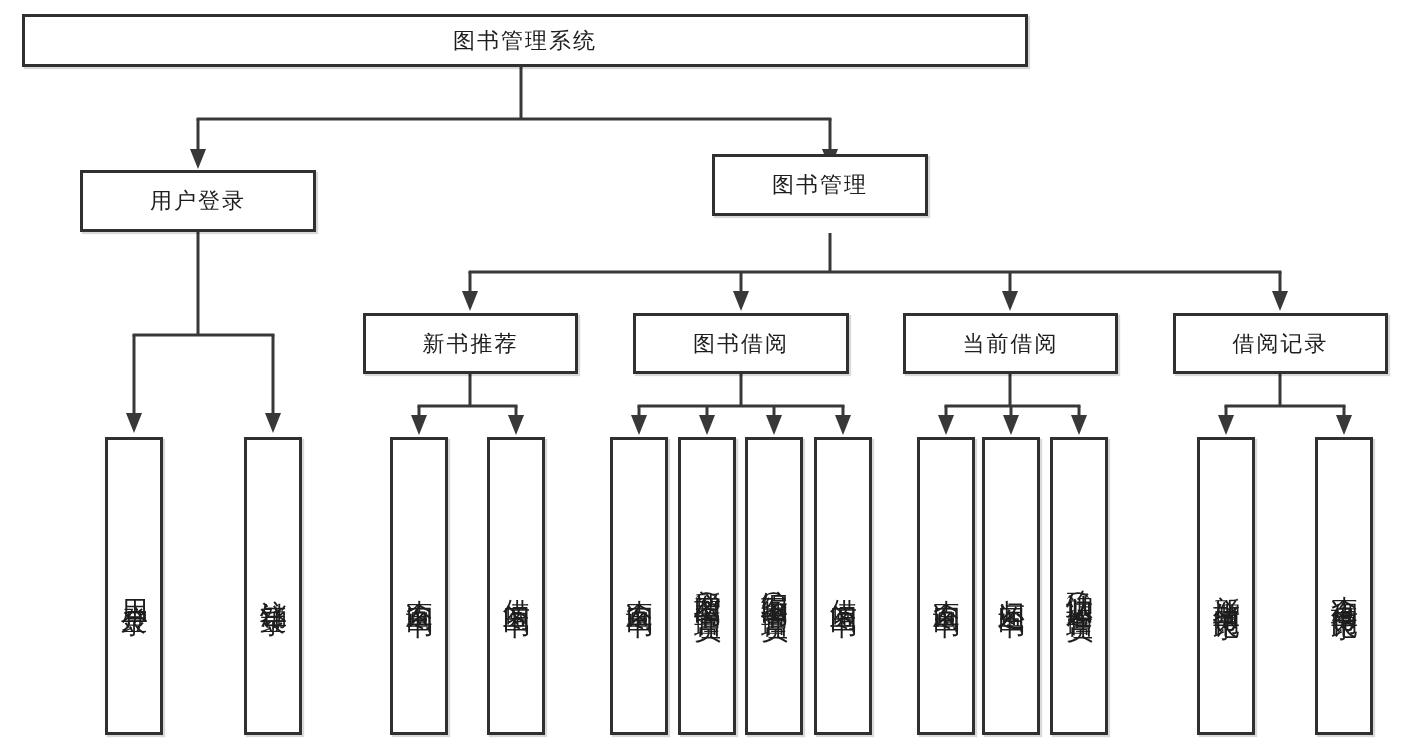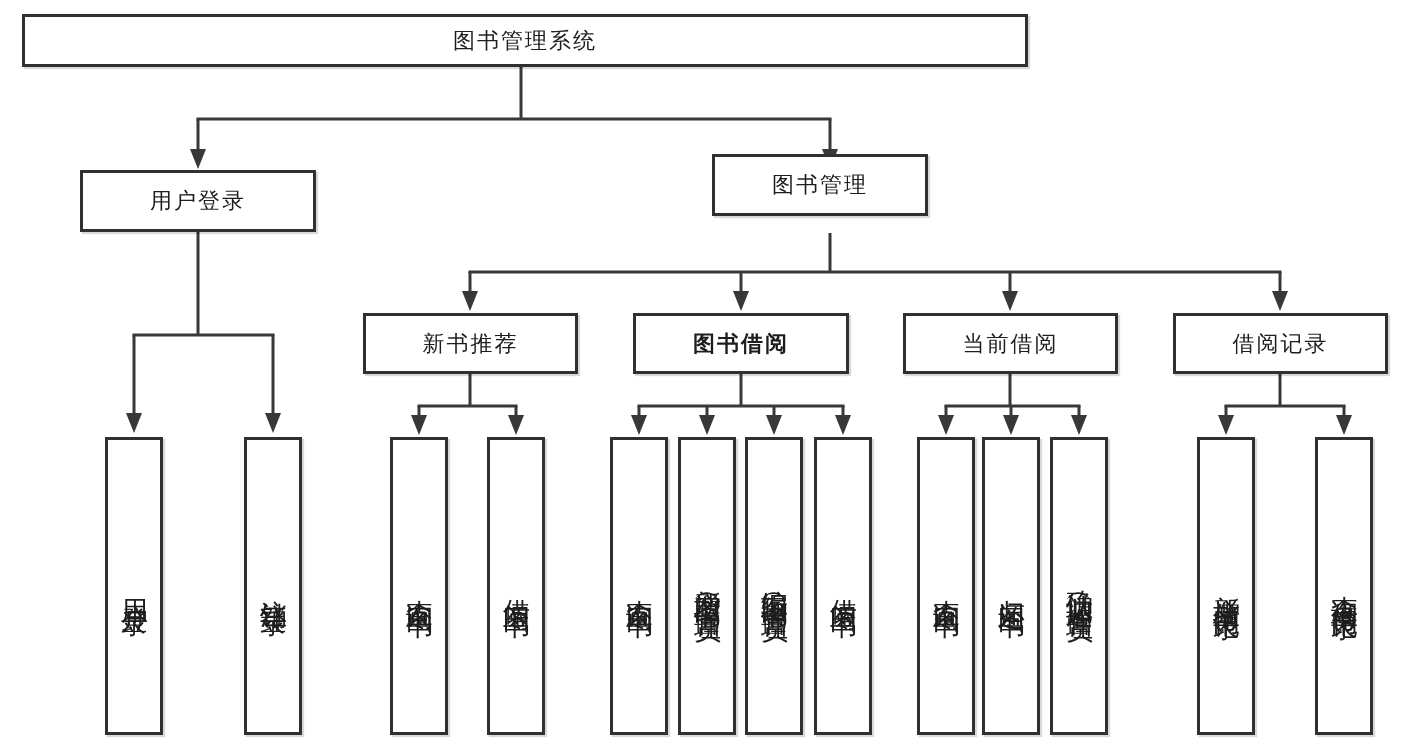--- a/index.html
+++ b/index.html
@@ -113,21 +113,21 @@
   <div class="box hbox" style="left:80px;top:170px;width:236px;height:62px;">
     <span class="label">用户登录</span>
   </div>
   <div class="box hbox" style="left:712px;top:154px;width:216px;height:62px;">
     <span class="label">图书管理</span>
   </div>
 
   <div class="box hbox" style="left:363px;top:313px;width:215px;height:61px;">
     <span class="label">新书推荐</span>
   </div>
-  <div class="box hbox" style="left:633px;top:313px;width:216px;height:61px;font-weight:bold;">
+  <div class="box hbox" style="left:633px;top:313px;width:216px;height:61px;">
     <span class="label">图书借阅</span>
   </div>
   <div class="box hbox" style="left:903px;top:313px;width:215px;height:61px;text-align:center;">
     <span class="label">当前借阅</span>
   </div>
   <div class="box hbox" style="left:1173px;top:313px;width:215px;height:61px;align-items:center;">
     <span class="label">借阅记录</span>
   </div>
 
   <div class="box vbox" style="left:105px;top:437px;width:58px;height:298px;">

